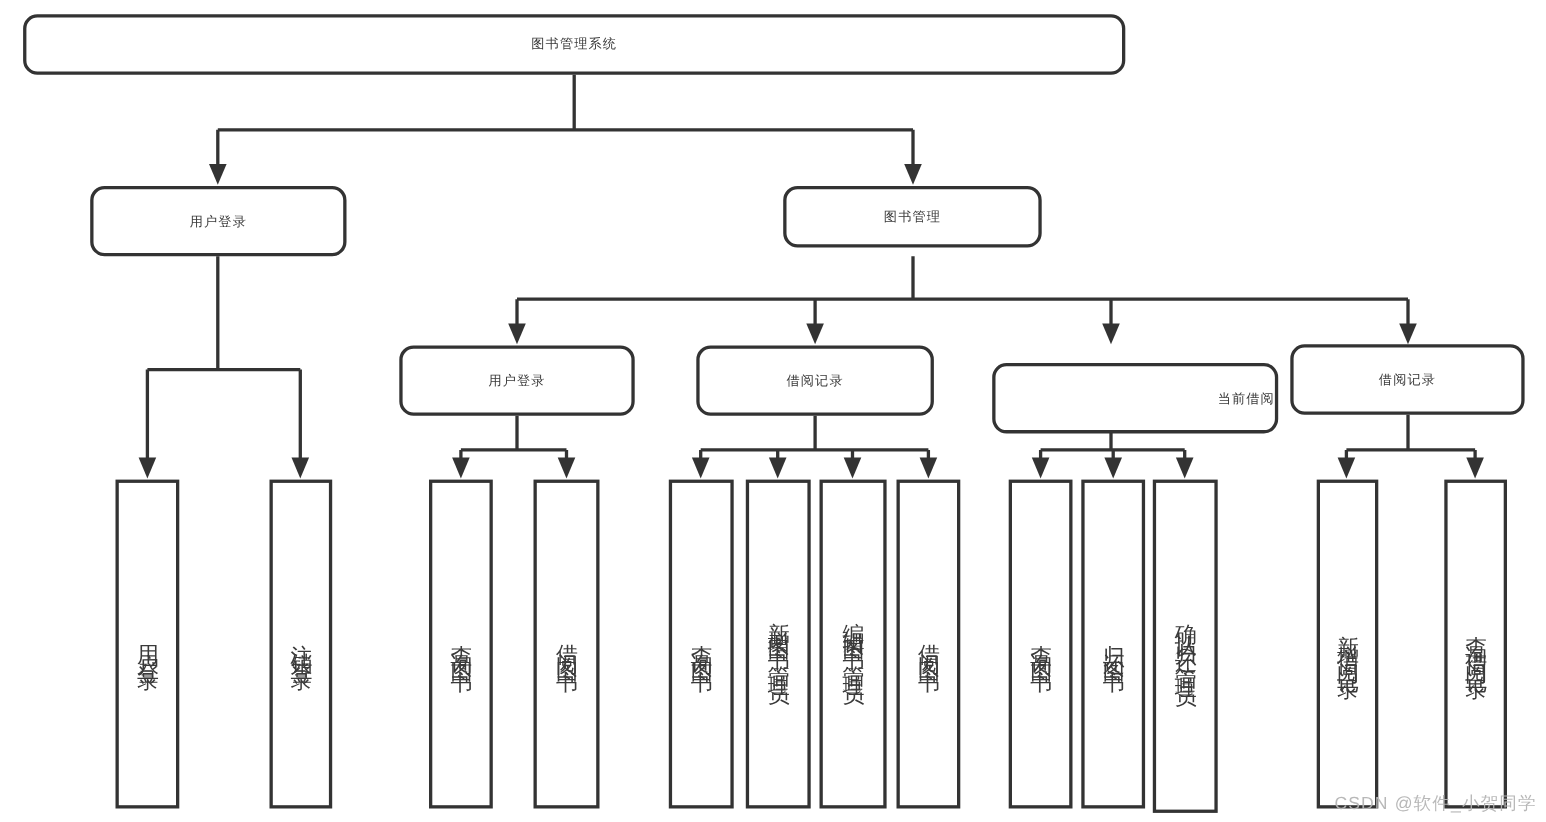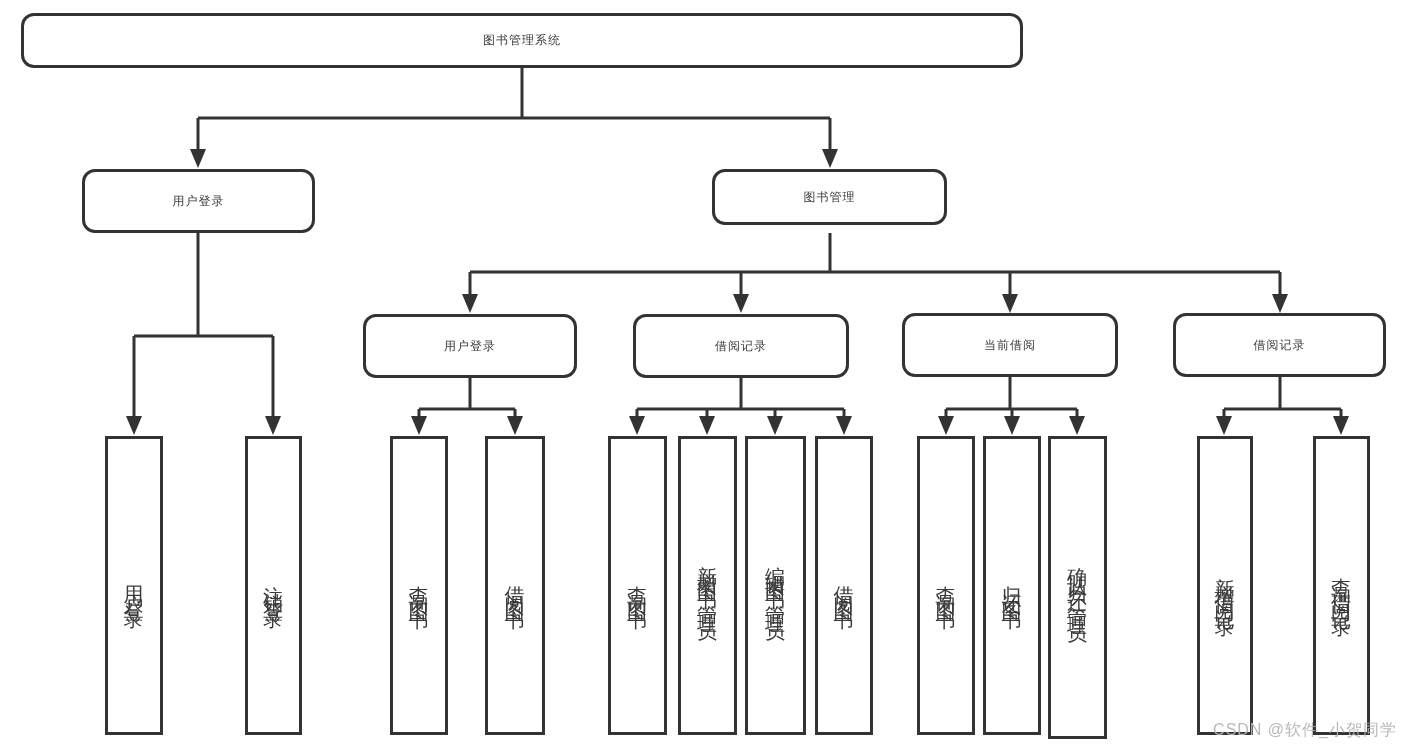--- a/index.html
+++ b/index.html
@@ -111,21 +111,21 @@
   <div class="box hnode" style="left:712px; top:169px; width:235px; height:56px;">
     <span>图书管理</span>
   </div>
 
   <div class="box hnode" style="left:363px; top:314px; width:214px; height:64px;">
     <span>用户登录</span>
   </div>
   <div class="box hnode" style="left:633px; top:314px; width:216px; height:64px;">
     <span>借阅记录</span>
   </div>
-  <div class="box hnode" style="left:902px; top:313px; width:216px; height:64px;">
+  <div class="box hnode" style="left:902px; top:330px; width:260px; height:64px;justify-content:flex-end;">
     <span>当前借阅</span>
   </div>
   <div class="box hnode" style="left:1173px; top:313px; width:213px; height:64px;">
     <span>借阅记录</span>
   </div>
 
   <div class="box vnode" style="left:105px; top:436px; width:58px; height:299px;">
     <span class="vtext">用户登录</span>
   </div>
   <div class="box vnode" style="left:245px; top:436px; width:57px; height:299px;">

